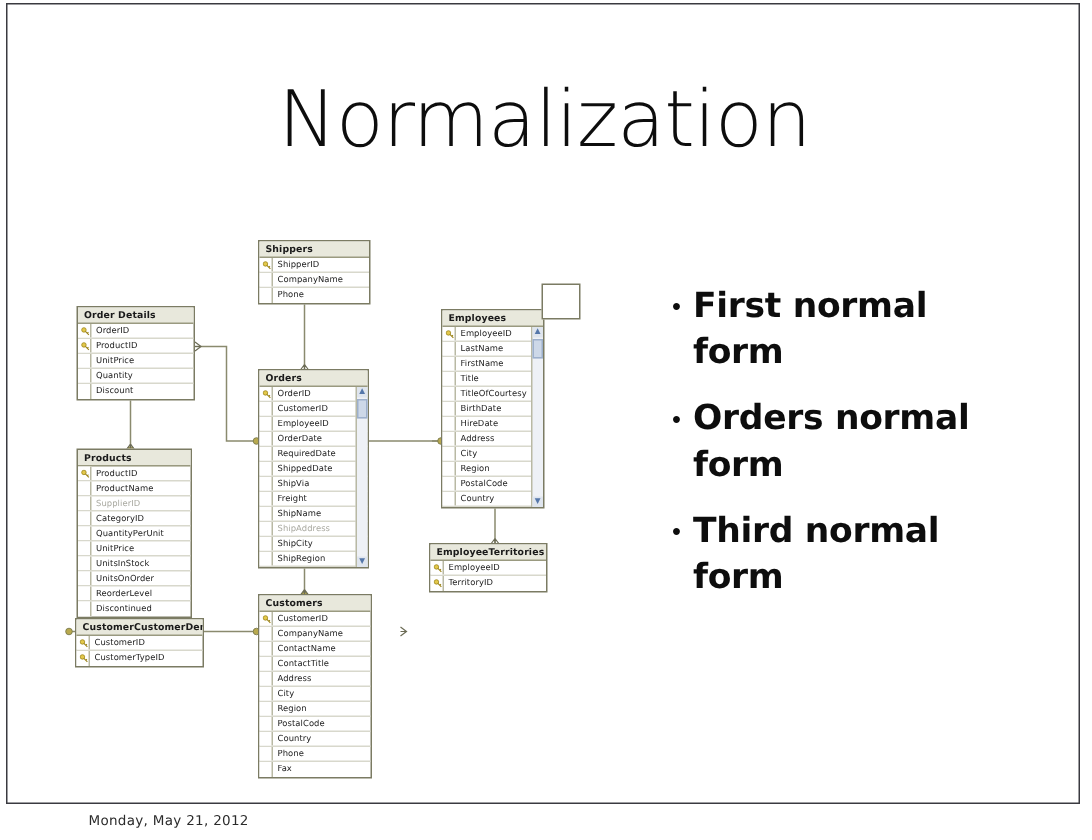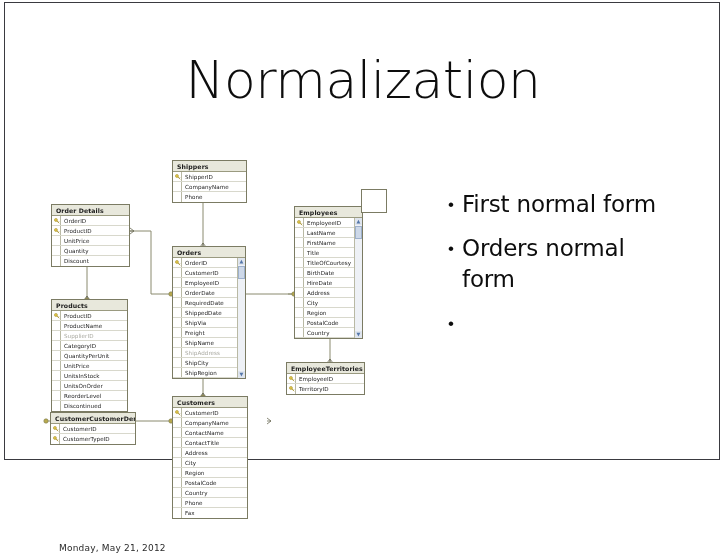--- a/index.html
+++ b/index.html
@@ -14,21 +14,21 @@
     overflow: hidden;
     position: relative;
   }
 
   
   #slide {
     position: absolute;
     left: 4px;
     top: 2px;
     width: 716px;
-    height: 458px;
+    height: 534px;
     background: #ffffff;
     border: 1px solid #3a3a40;
     box-sizing: border-box;
   }
 
   
   #slide-title {
     position: absolute;
     left: 0;
     top: 48px;
@@ -57,21 +57,21 @@
   .bullet-dot {
     width: 14px;
     min-width: 14px;
     font-size: 17px;
     line-height: 31px;
     color: #0d0d0d;
     text-align: left;
   }
   .bullet-text {
     font-family: "DejaVu Sans", sans-serif;
-    font-weight: 400;
+    font-weight: 700;
     font-size: 23px;
     line-height: 31px;
     color: #0d0d0d;
     letter-spacing: -0.2px;
   }
 
   
   #footer-date {
     position: absolute;
     left: 11px;
@@ -592,18 +592,19 @@
     <div class="bullet-item">
       <div class="bullet-dot">•</div>
       <div class="bullet-text">First normal form</div>
     </div>
     <div class="bullet-item">
       <div class="bullet-dot">•</div>
       <div class="bullet-text">Orders normal form</div>
     </div>
     <div class="bullet-item">
       <div class="bullet-dot">•</div>
+      <div class="bullet-text">Third normal form</div>
     </div>
   </div>
 
 </div>
 
 <div id="footer-date">Monday, May 21, 2012</div>
 
 </body></html>

